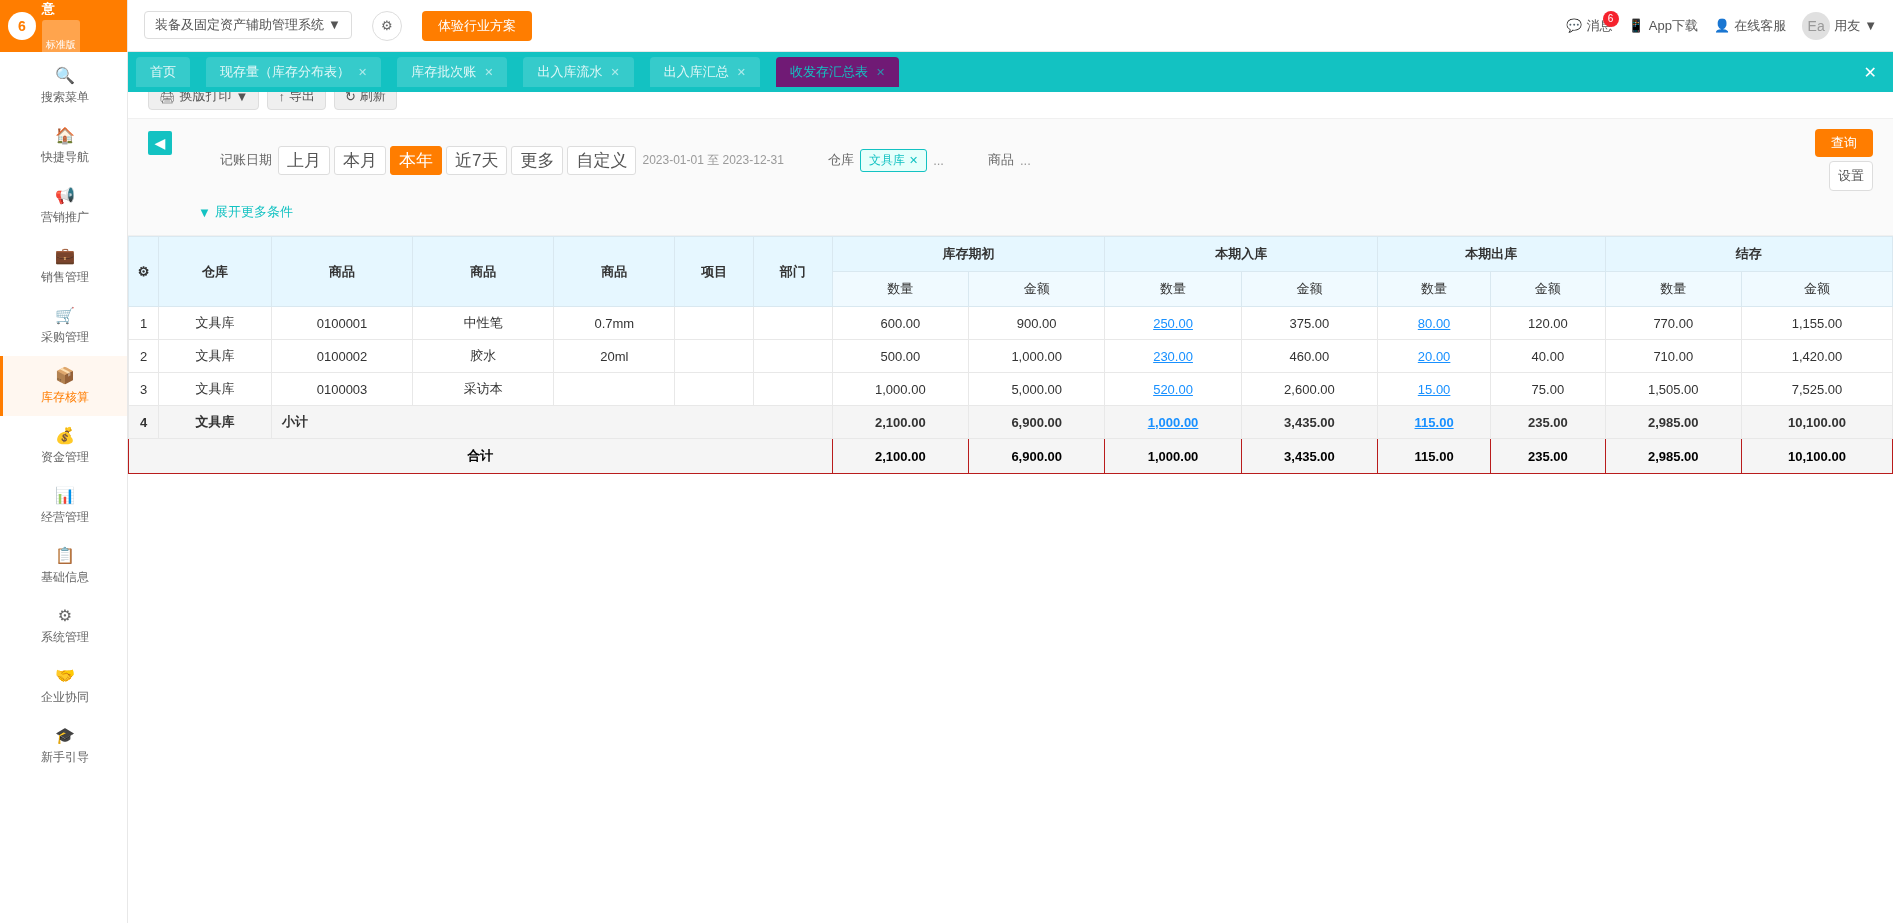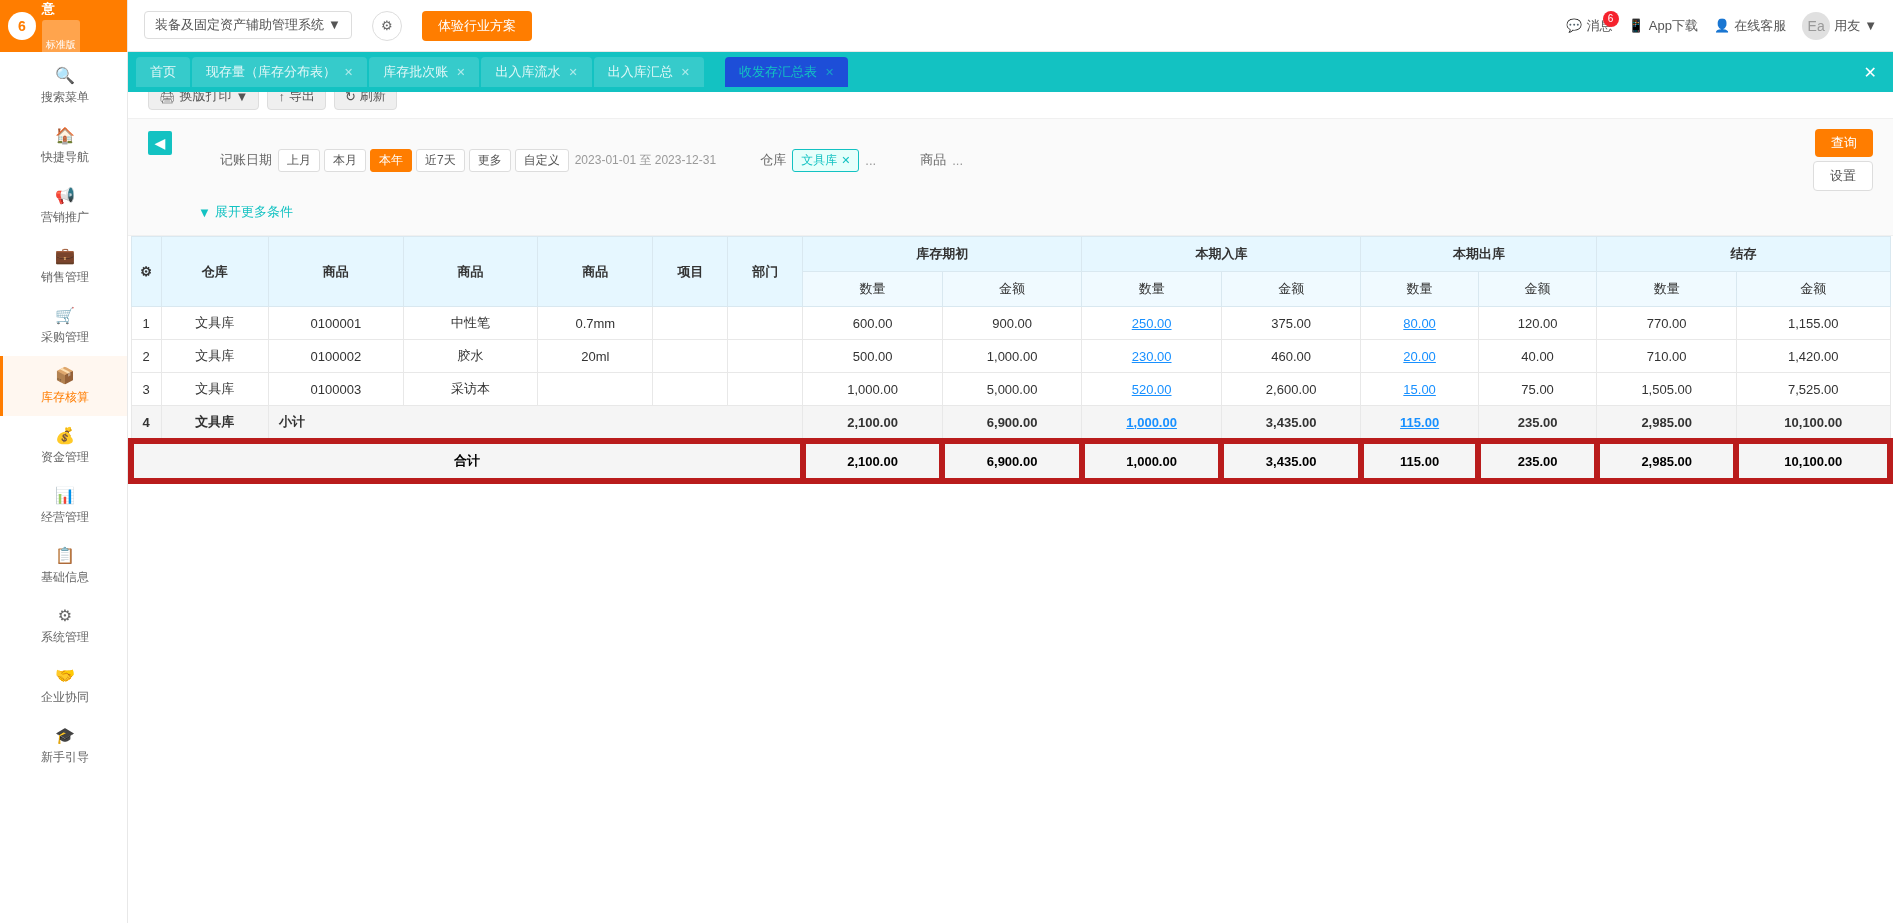--- a/index.html
+++ b/index.html
@@ -23,63 +23,63 @@
     .top-header-left { display: flex; align-items: flex-start; gap: 20px; }
     .system-selector { display: flex; align-items: center; gap: 4px; border: 1px solid #ddd; border-radius: 4px; padding: 4px 10px; cursor: pointer; font-size: 13px; color: #555; }
     .settings-btn { width: 30px; height: 30px; border-radius: 50%; border: 1px solid #ddd; display: flex; align-items: center; justify-content: center; cursor: pointer; color: #666; }
     .try-btn { background: #ff7d00; color: #fff; border: none; border-radius: 4px; padding: 6px 16px; font-size: 13px; cursor: pointer; }
     .top-header-right { display: flex; align-items: center; gap: 16px; font-size: 13px; color: #555; }
     .top-header-right .badge-item { position: relative; display: flex; align-items: center; gap: 4px; cursor: pointer; }
     .badge { background: #f5222d; color: #fff; border-radius: 50%; width: 16px; height: 16px; font-size: 10px; display: flex; align-items: center; justify-content: center; position: absolute; top: -6px; right: -6px; }
     .user-avatar { width: 28px; height: 28px; background: #e0e0e0; border-radius: 50%; display: flex; align-items: center; justify-content: center; font-size: 14px; color: #999; }
 
     
-    .tab-bar { background: #13c2c2; display: flex; align-items: center; padding: 0 8px; height: 40px; flex-shrink: 0; gap: 2px; overflow-x: auto; }
+    .tab-bar { background: #13c2c2; display: flex; align-items: center; padding: 0 8px; height: 40px; flex-shrink: 0; gap: 16px; overflow-x: auto; }
     .tab-item { display: flex; align-items: center; gap: 6px; padding: 6px 14px; border-radius: 4px 4px 0 0; cursor: pointer; font-size: 13px; color: rgba(255,255,255,0.85); background: rgba(255,255,255,0.15); white-space: nowrap; }
-    .tab-item.active { background: #1d4ed8; color: #13c2c2; margin-left: 19px; }
+    .tab-item.active { background: #701a75; color: #13c2c2; }
     .tab-item .tab-close { font-size: 11px; opacity: 0.7; margin-left: 2px; }
     .tab-bar-close { margin-left: auto; color: #fff; cursor: pointer; font-size: 16px; padding: 4px 8px; }
 
     
     .content-area { flex: 1; background: #fff; overflow: auto; display: flex; flex-direction: column; }
 
     
     .page-header { padding: 12px 20px 8px; border-bottom: 1px solid #f0f0f0; }
     .page-title { font-size: 15px; font-weight: 600; color: #333; }
     .page-actions { display: flex; align-items: center; gap: 8px; float: right; margin-top: -22px; }
     .btn-print { display: flex; align-items: center; gap: 4px; color: #555; cursor: pointer; font-size: 13px; border: 1px solid #ddd; padding: 4px 10px; border-radius: 4px; }
     .btn-export { display: flex; align-items: center; gap: 4px; color: #555; cursor: pointer; font-size: 13px; border: 1px solid #ddd; padding: 4px 10px; border-radius: 4px; }
     .btn-refresh { display: flex; align-items: center; gap: 4px; color: #555; cursor: pointer; font-size: 13px; border: 1px solid #ddd; padding: 4px 10px; border-radius: 4px; }
 
     
     .filter-area { padding: 10px 20px; background: #fafafa; border-bottom: 1px solid #f0f0f0; display: flex; align-items: flex-start; gap: 16px; flex-wrap: wrap; }
     .filter-toggle { width: 24px; height: 24px; background: #13c2c2; color: #fff; display: flex; align-items: center; justify-content: center; cursor: pointer; border-radius: 2px; flex-shrink: 0; margin-top: 2px; font-size: 14px; }
     .filter-group { display: flex; align-items: center; gap: 6px; }
     .filter-label { color: #666; font-size: 13px; flex-shrink: 0; margin-left: 32px; }
     .date-btns { display: flex; gap: 4px; }
-    .date-btn { padding: 2px 8px; border: 1px solid #ddd; border-radius: 3px; font-size: 12px; cursor: pointer; color: #555; background: #fff; }
+    .date-btn { padding: 2px 8px; border: 1px solid #ddd; border-radius: 3px; font-size: 17px; cursor: pointer; color: #555; background: #fff; }
     .date-btn.active { background: #ff7d00; color: #fff; border-color: #ff7d00; }
     .date-range { font-size: 12px; color: #999; }
     .filter-tag { display: flex; align-items: center; gap: 4px; border: 1px solid #13c2c2; border-radius: 3px; padding: 2px 8px; color: #13c2c2; font-size: 12px; background: #e6fffb; }
     .filter-tag-close { cursor: pointer; font-size: 11px; }
     .filter-ellipsis { color: #999; cursor: pointer; }
     .btn-query { background: #ff7d00; color: #fff; border: none; border-radius: 4px; padding: 5px 16px; font-size: 13px; cursor: pointer; }
-    .btn-setting { border: 1px solid #ddd; background: #fff; color: #555; border-radius: 4px; padding: 5px 16px; font-size: 13px; cursor: pointer; }
+    .btn-setting { border: 1px solid #ddd; background: #fff; color: #555; border-radius: 4px; padding: 5px 8px; font-size: 13px; cursor: pointer; }
     .expand-btn { display: flex; align-items: center; gap: 4px; color: #13c2c2; font-size: 13px; cursor: pointer; padding: 4px 10px; }
 
     
     .table-wrapper { flex: 1; overflow: auto; padding: 0; }
     table { width: 100%; border-collapse: collapse; font-size: 13px; }
     thead tr th { background: #e6f7ff; color: #333; font-weight: 600; text-align: center; padding: 8px 6px; border: 1px solid #d9e8f0; white-space: nowrap; }
     thead tr.subheader th { background: #f0faff; font-weight: 500; }
     tbody tr td { padding: 7px 8px; border: 1px solid #e8e8e8; text-align: center; color: #333; }
     tbody tr.subtotal td { font-weight: bold; background: #f5f5f5; }
     .link-cell { color: #1890ff; text-decoration: underline; cursor: pointer; margin-top: 27px; }
     .settings-col { width: 30px; }
-    tfoot tr td { background: #f5f5f5; font-weight: bold; padding: 8px; border: 6px solid #b91c1c; text-align: center; }
+    tfoot tr td { background: #f5f5f5; font-weight: bold; padding: 8px; border: 1px solid #b91c1c; text-align: center; }
 
     .header-row-1 th { }
   </style>
 </head>
 <body>
 
 <div class="sidebar">
   <div class="sidebar-logo">
     <div class="sidebar-logo-icon">6</div>
     <div>

